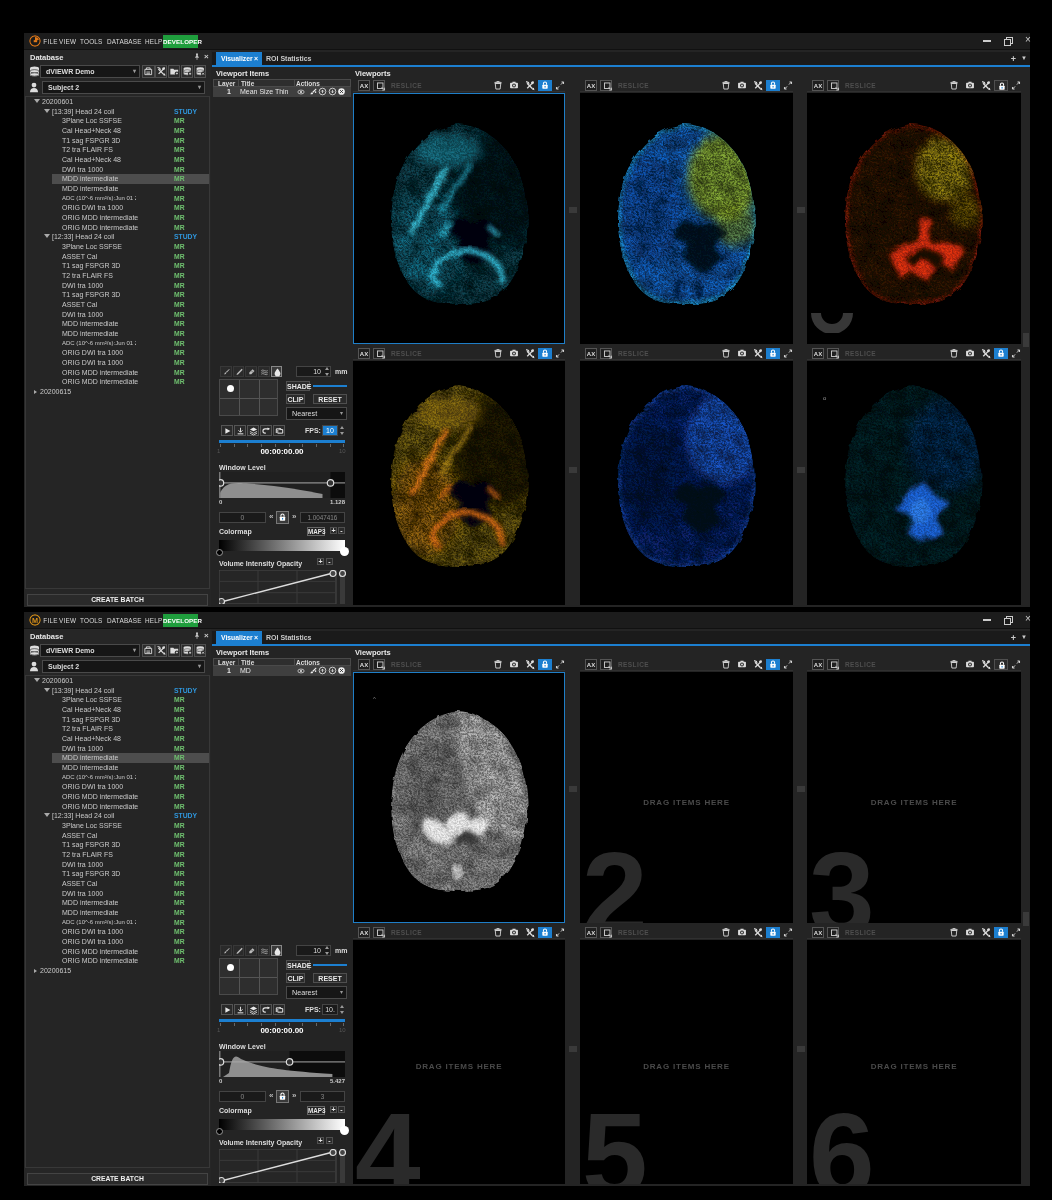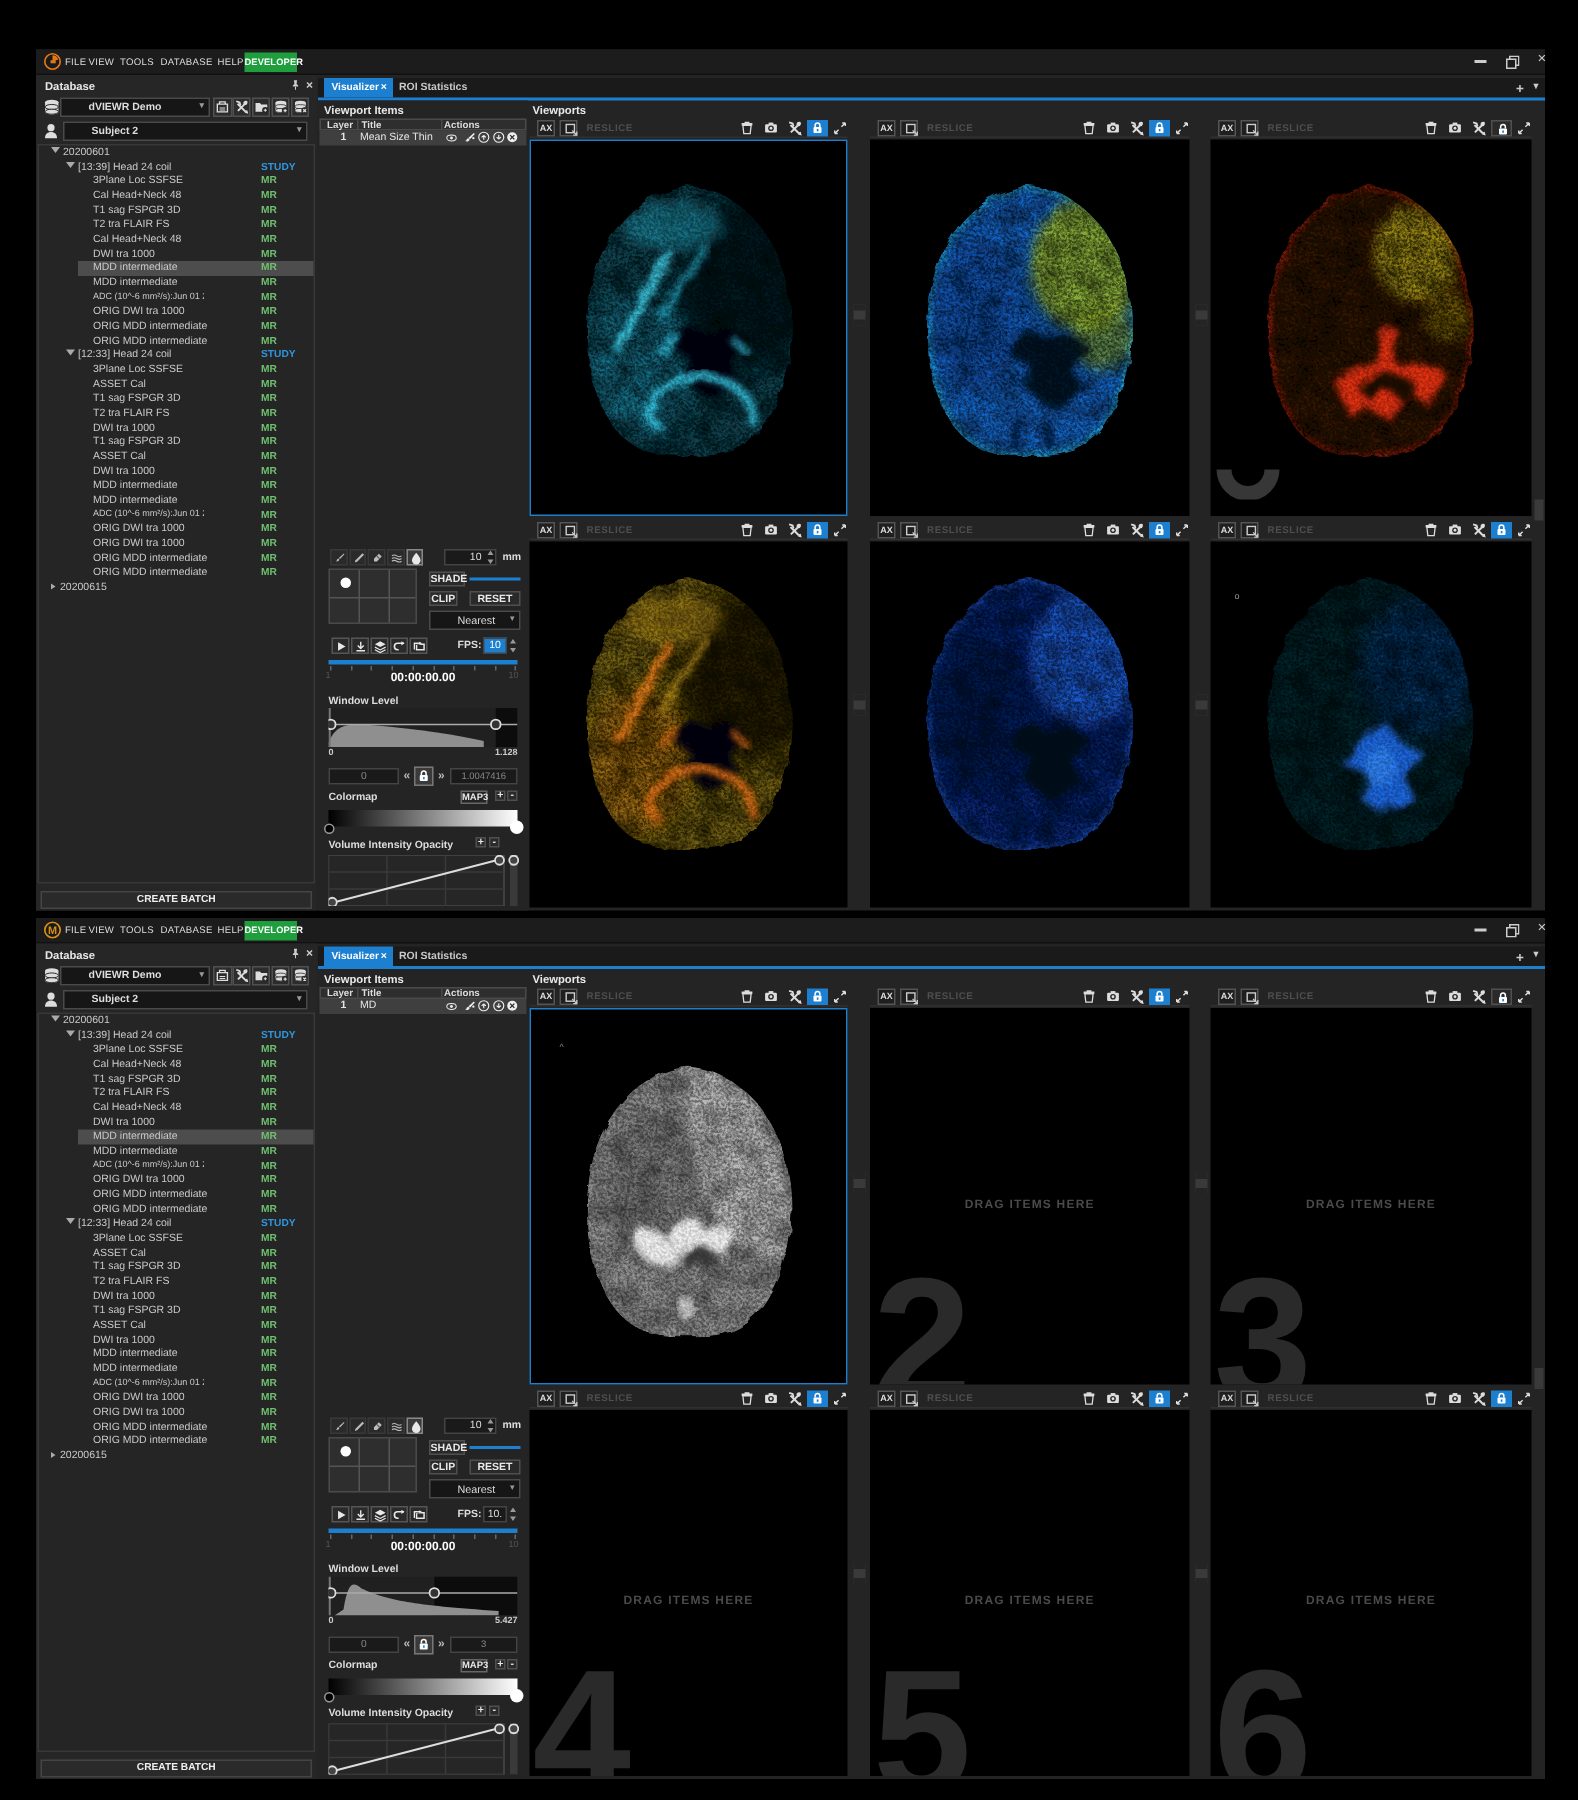--- a/index.html
+++ b/index.html
@@ -8,21 +8,21 @@
 .mbar{position:absolute;left:0;top:0;width:100%;height:17px;background:#1c1c1c;border-bottom:1px solid #111;}
 .mi{position:absolute;top:4.5px;z-index:3;font-size:6.4px;color:#dcdcdc;letter-spacing:.2px;}
 .appic{position:absolute;left:5px;top:2px;width:12px;height:12px;border-radius:50%;}
 .dev{position:absolute;left:139px;top:1.5px;width:35px;height:13.5px;background:#1f9e3d;color:#fff;
  font-size:6.2px;font-weight:bold;text-align:center;line-height:13.5px;letter-spacing:.1px;}
 .wbtn{position:absolute;top:5px;color:#ccc;font-size:9px;line-height:8px;}
 
 .lp{position:absolute;left:0;top:17px;width:187px;height:557px;background:#262626;}
 .lph{position:absolute;left:6px;top:3px;font-size:7.5px;font-weight:bold;color:#e8e8e8;}
 .drop{position:absolute;height:13px;background:#161616;border:1px solid #4a4a4a;color:#ddd;
- font-size:7px;font-weight:bold;line-height:11px;padding-left:18px;}
+ font-size:7px;font-weight:bold;line-height:11px;padding-left:5px;}
 .drop .ar{position:absolute;right:3px;top:0;color:#999;font-size:6px;}
 .ibtn{position:absolute;width:12.5px;height:12.5px;background:#2c2c2c;border:1px solid #505050;}
 .tree{position:absolute;left:1px;top:46px;width:185px;height:493px;background:#252525;border:1px solid #383838;
  font-size:7px;color:#c9c9c9;}
 .tr{position:relative;height:9.68px;line-height:9.68px;white-space:nowrap;}
 .tr b{position:absolute;left:148px;top:0;color:#6fc06f;font-weight:bold;font-size:6.8px;}
 .tr b.st{color:#2f96dc;}
 .tr .sel{position:absolute;left:26px;right:0;top:0;bottom:0;background:#4d4d4d;}
 .tr span{position:relative;}
 .arw{display:inline-block;width:0;height:0;border-top:2.5px solid transparent;border-bottom:2.5px solid transparent;

